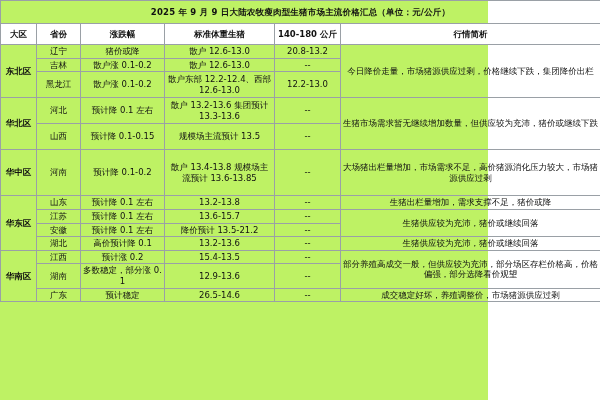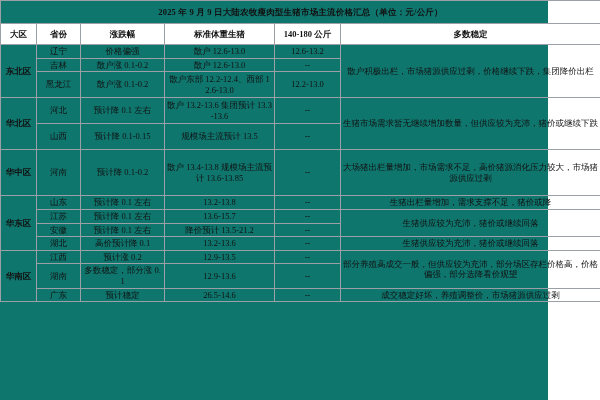--- a/index.html
+++ b/index.html
@@ -7,25 +7,24 @@
     padding: 0;
   }
   body {
     width: 600px;
     height: 400px;
     background: #ffffff;
     font-family: "DejaVu Sans", "Liberation Sans", sans-serif;
     overflow: hidden;
   }
   #sheet {
-    width: 548px;
+    width: 488px;
     height: 400px;
     position: relative;
-    background: #0f766e;
-    font-family: Liberation Serif, serif;
+    background: #bef264;
   }
   table.grid {
     border-collapse: collapse;
     width: 600px;
     table-layout: fixed;
   }
   table.grid td, table.grid th {
     border: 1px solid #9aa0a6;
     padding: 1px 2px;
     font-size: 8.5px;
@@ -88,30 +87,30 @@
     <tbody>
       <tr>
         <td class="title-cell" colspan="6">2025 年 9 月 9 日大陆农牧瘦肉型生猪市场主流价格汇总（单位：元/公斤）</td>
       </tr>
       <tr class="hdr">
         <td>大区</td>
         <td>省份</td>
         <td>涨跌幅</td>
         <td>标准体重生猪</td>
         <td>140-180 公斤</td>
-        <td>多数稳定</td>
+        <td>行情简析</td>
       </tr>
 
       <tr>
         <td class="region" rowspan="3">东北区</td>
         <td class="prov">辽宁</td>
-        <td class="black">价格偏强</td>
+        <td class="black">猪价或降</td>
         <td>散户 12.6-13.0</td>
-        <td>12.6-13.2</td>
-        <td class="analysis" rowspan="3">散户积极出栏，市场猪源供应过剩，价格继续下跌，集团降价出栏</td>
+        <td>20.8-13.2</td>
+        <td class="analysis" rowspan="3">今日降价走量，市场猪源供应过剩，价格继续下跌，集团降价出栏</td>
       </tr>
       <tr>
         <td class="prov">吉林</td>
         <td class="red">散户涨 0.1-0.2</td>
         <td>散户 12.6-13.0</td>
         <td>--</td>
       </tr>
       <tr class="tall">
         <td class="prov">黑龙江</td>
         <td class="red">散户涨 0.1-0.2</td>
@@ -169,21 +168,21 @@
         <td class="red">高价预计降 0.1</td>
         <td>13.2-13.6</td>
         <td>--</td>
         <td class="analysis">生猪供应较为充沛，猪价或继续回落</td>
       </tr>
 
       <tr>
         <td class="region" rowspan="3">华南区</td>
         <td class="prov">江西</td>
         <td class="red">预计涨 0.2</td>
-        <td>12.9-13.5</td>
+        <td>15.4-13.5</td>
         <td>--</td>
         <td class="analysis" rowspan="2">部分养殖高成交一般，但供应较为充沛，部分场区存栏价格高，价格偏强，部分选降看价观望</td>
       </tr>
       <tr>
         <td class="prov">湖南</td>
         <td class="red">多数稳定，部分涨 0.1</td>
         <td>12.9-13.6</td>
         <td>--</td>
       </tr>
       <tr>

